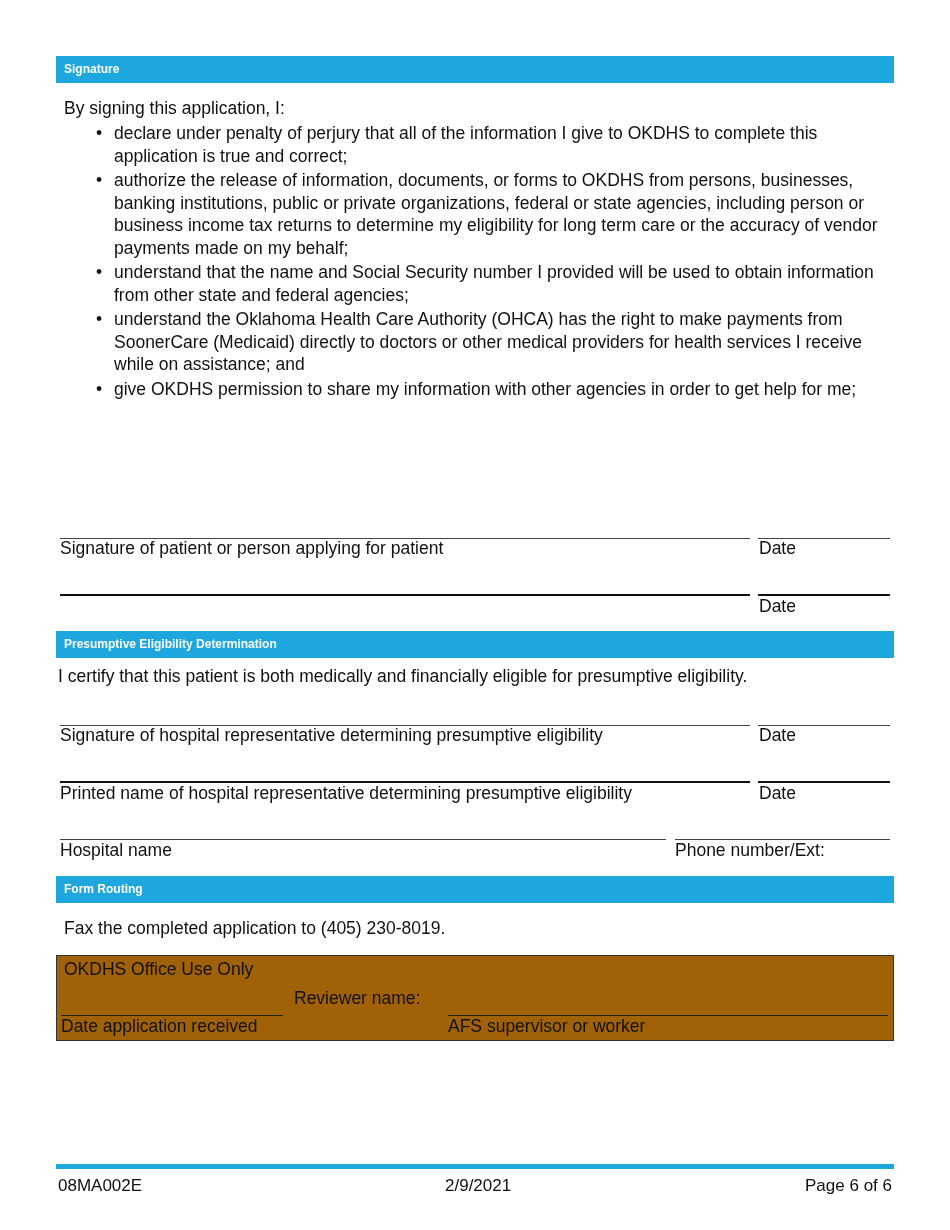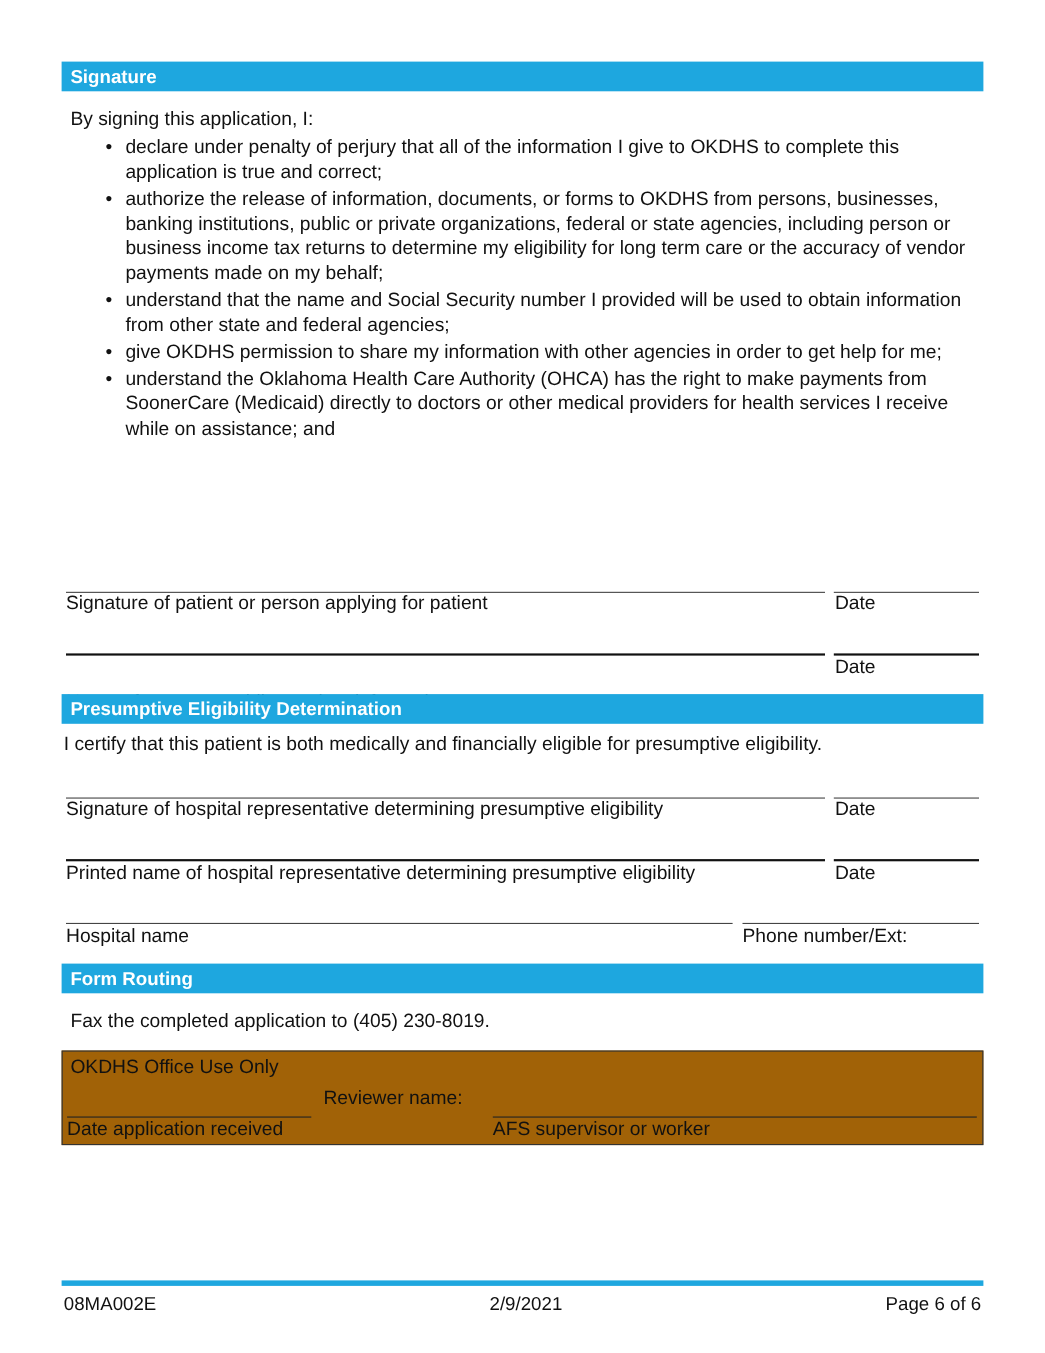--- a/index.html
+++ b/index.html
@@ -1,40 +1,40 @@
 <!DOCTYPE html>
 <html><head>
 <meta charset="utf-8">
 <style>
   html, body { margin: 0; padding: 0; background: #ffffff; }
   body { width: 950px; height: 1230px; position: relative; font-family: "Liberation Sans", sans-serif; color: #111; font-size: 17.5px; }
   .abs { position: absolute; text-align: center; }
-  .band { position: absolute; left: 56px; width: 838px; height: 27px; background: #1ea7df; color: #fff; font-weight: bold; font-size: 17px; line-height: 27px; padding-left: 8px; box-sizing: border-box; }
+  .band { position: absolute; left: 56px; width: 838px; height: 27px; background: #1ea7df; color: #fff; font-weight: bold; font-size: 12px; line-height: 27px; padding-left: 8px; box-sizing: border-box; }
   .intro { left: 64px; top: 98px; }
   ul.bullets { position: absolute; left: 92px; top: 122px; width: 800px; margin: 0; padding: 0; list-style: none; }
   ul.bullets li { position: relative; padding-left: 22px; line-height: 22.5px; margin-bottom: 2px; }
   ul.bullets li::before { content: "•"; position: absolute; left: 4px; top: 0; }
   .line { position: absolute; height: 0; border-top: 1px solid #444; }
   .line.thick { border-top: 2px solid #111; }
   .lbl { position: absolute; line-height: 20px; }
   .office { position: absolute; left: 56px; top: 955px; width: 838px; height: 86px; background: #a16207; border: 1px solid #333; box-sizing: border-box; }
   .footer-bar { position: absolute; left: 56px; top: 1164px; width: 838px; height: 5px; background: #1ea7df; }
   .foot { position: absolute; top: 1176px; font-size: 17px; }
 </style>
 </head>
 <body>
 
 <div class="band" style="top:56px;">Signature</div>
 <div class="abs intro">By signing this application, I:</div>
 <ul class="bullets">
   <li>declare under penalty of perjury that all of the information I give to OKDHS to complete this application is true and correct;</li>
   <li>authorize the release of information, documents, or forms to OKDHS from persons, businesses, banking institutions, public or private organizations, federal or state agencies, including person or business income tax returns to determine my eligibility for long term care or the accuracy of vendor payments made on my behalf;</li>
   <li>understand that the name and Social Security number I provided will be used to obtain information from other state and federal agencies;</li>
+  <li>understand the Oklahoma Health Care Authority (OHCA) has the right to make payments from SoonerCare (Medicaid) directly to doctors or other medical providers for health services I receive while on assistance; and</li>
   <li>give OKDHS permission to share my information with other agencies in order to get help for me;</li>
-  <li>understand the Oklahoma Health Care Authority (OHCA) has the right to make payments from SoonerCare (Medicaid) directly to doctors or other medical providers for health services I receive while on assistance; and</li>
 </ul>
 
 <div class="line" style="left:60px; top:538px; width:690px;"></div>
 <div class="line" style="left:758px; top:538px; width:132px;"></div>
 <div class="lbl" style="left:60px; top:538px;">Signature of patient or person applying for patient</div>
 <div class="lbl" style="left:759px; top:538px;">Date</div>
 
 <div class="line thick" style="left:60px; top:594px; width:690px;"></div>
 <div class="line thick" style="left:758px; top:594px; width:132px;"></div>
 <div class="lbl" style="left:60px; top:596px;margin-top:32px;">Name of person providing patient information</div>

